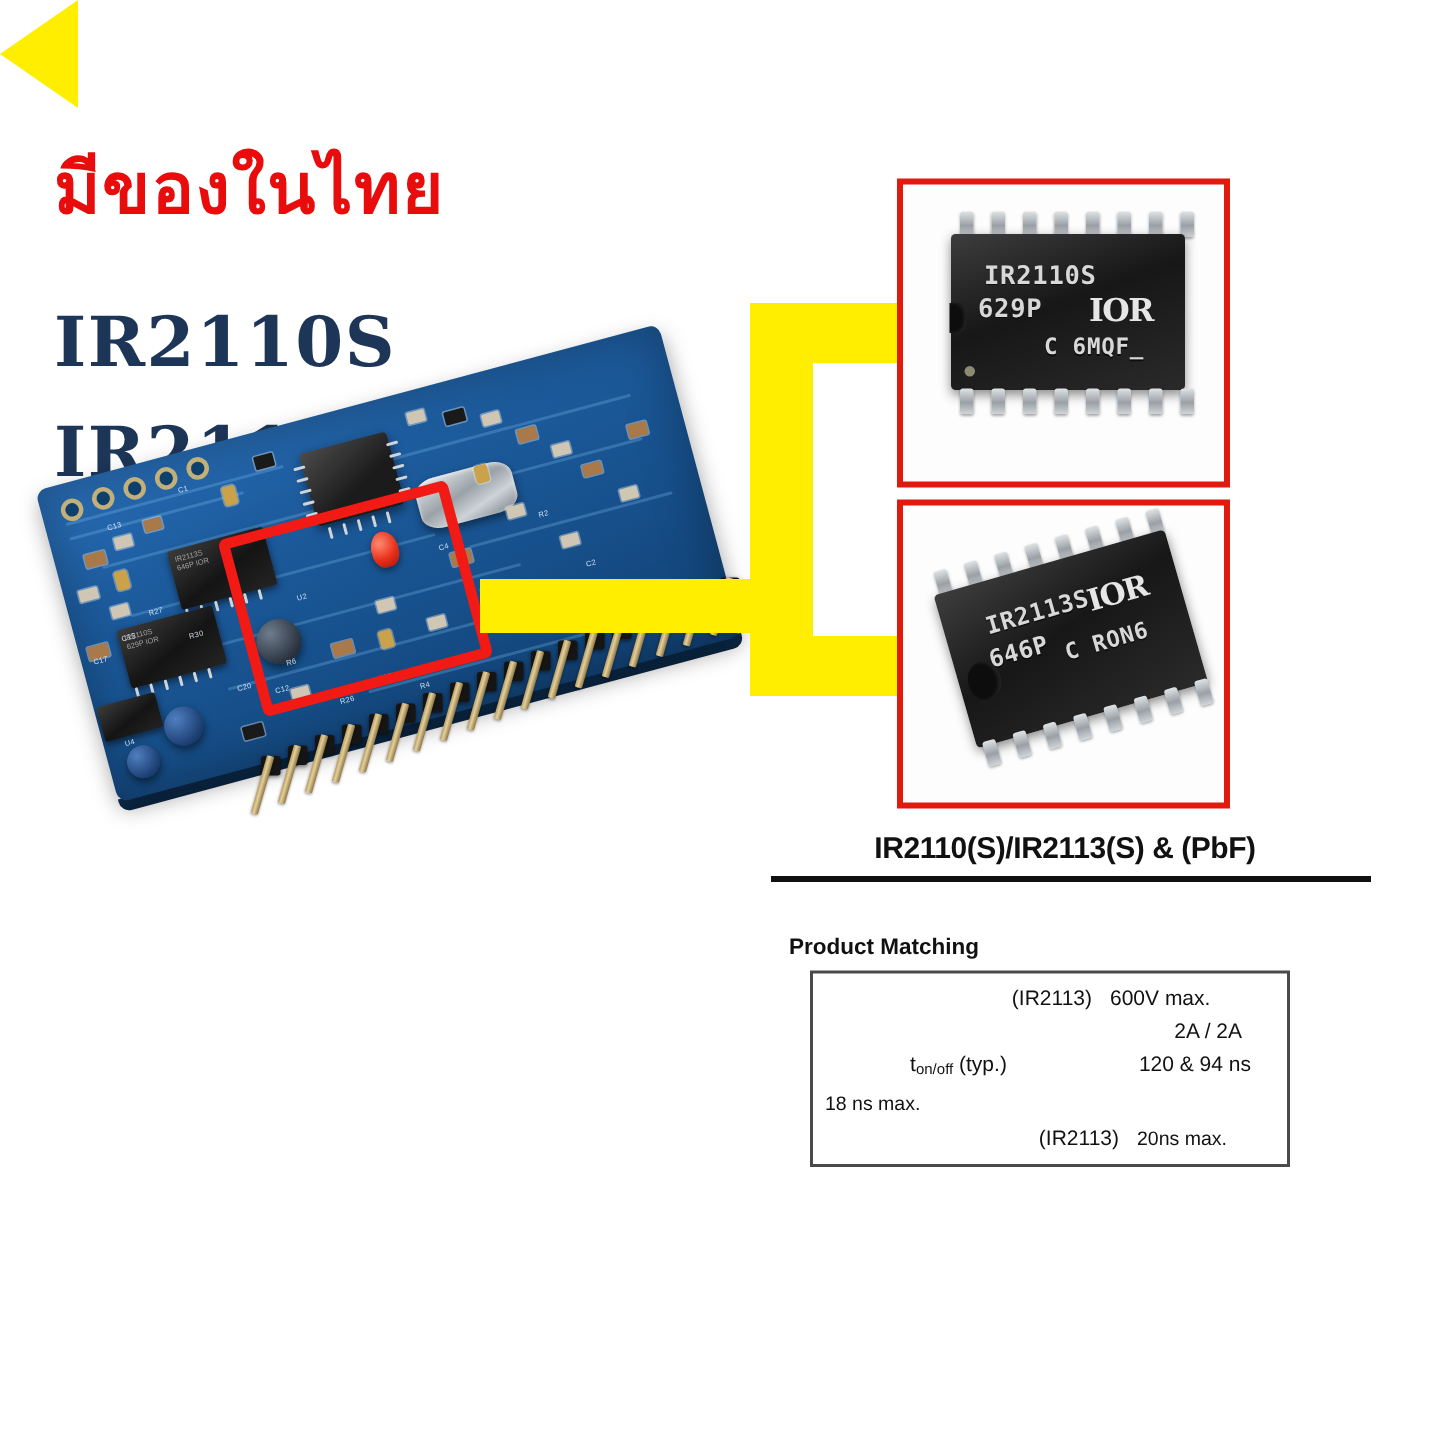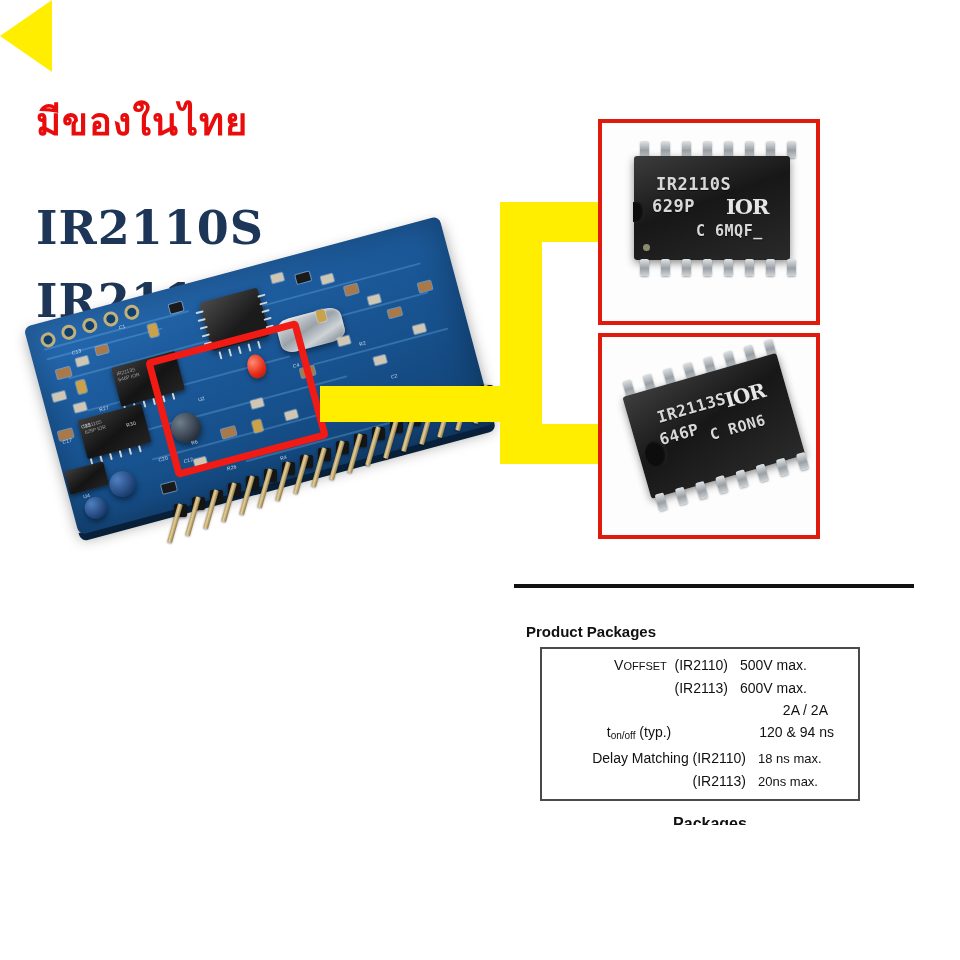--- a/index.html
+++ b/index.html
@@ -1,21 +1,21 @@
 <!DOCTYPE html>
 <html><head>
 <meta charset="utf-8">
 <style>
   html,body{margin:0;padding:0;}
   body{width:960px;height:960px;background:#ffffff;font-family:"Liberation Sans",sans-serif;overflow:hidden;}
   #stage{position:relative;width:960px;height:960px;background:#fff;}
 
   
   .thai-head{position:absolute;left:36px;top:103px;font-family:"DejaVu Sans",sans-serif;
-    font-size:38px;font-weight:bold;color:#e80c0c;letter-spacing:1px;white-space:nowrap;line-height:1;}
+    font-size:47px;font-weight:bold;color:#e80c0c;letter-spacing:1px;white-space:nowrap;line-height:1;}
   .part-name{position:absolute;left:36px;font-family:"DejaVu Serif","Liberation Serif",serif;
     font-size:46px;font-weight:bold;color:#1d3557;letter-spacing:1px;white-space:nowrap;line-height:1;}
   #pn0{top:205px;}
   #pn1{top:278px;}
 
   
   .pcb-wrap{position:absolute;left:24px;top:228px;width:520px;height:330px;}
   .board{position:absolute;left:20px;top:40px;width:430px;height:215px;
     transform:rotate(-15deg);transform-origin:50% 50%;}
   .board-body{position:absolute;inset:0;border-radius:7px;
@@ -344,45 +344,40 @@
         <div class="gull" style="left:63px;top:0;"></div>
         <div class="gull" style="left:84px;top:0;"></div>
         <div class="gull" style="left:105px;top:0;"></div>
         <div class="gull" style="left:126px;top:0;"></div>
         <div class="gull" style="left:147px;top:0;"></div>
       </div>
     </div>
   </div>
 
   <div class="ds">
+    <div class="ds-title">IR2110(S)/IR2113(S) &amp; (PbF)</div>
     <div class="ds-rule"></div>
-    <div class="ds-sum">Product Packages</div>
+    <div class="ds-sum">Product Matching</div>
 
     <div class="ds-table">
-      <div class="ds-row">
-        <div class="ds-lab">V<span class="sc">OFFSET</span>&nbsp;&nbsp;<span>(IR2110)</span></div>
-        <div class="ds-val">500V max.</div>
-      </div>
       <div class="ds-row">
         <div class="ds-lab"><span>(IR2113)</span></div>
         <div class="ds-val">600V max.</div>
       </div>
       <div class="ds-row">
         <div class="ds-val" style="text-align:right;padding-right:22px;">2A / 2A</div>
       </div>
       <div class="ds-row">
         <div class="ds-lab" style="text-align:center;padding-right:24px;">t<span class="sub">on/off</span> (typ.)</div>
         <div class="ds-val" style="text-align:right;padding-right:16px;">120 &amp; 94 ns</div>
       </div>
       <div class="ds-row">
-        <div class="ds-lab" style="flex:0 0 196px;">Delay Matching <span>(IR2110)</span></div>
         <div class="ds-val" style="font-size:13px;">18 ns max.</div>
       </div>
       <div class="ds-row">
         <div class="ds-lab" style="flex:0 0 196px;"><span>(IR2113)</span></div>
         <div class="ds-val" style="font-size:13px;">20ns max.</div>
       </div>
     </div>
 
-    <div class="ds-foot">Packages</div>
   </div>
 
 </div>
 
 </body></html>

